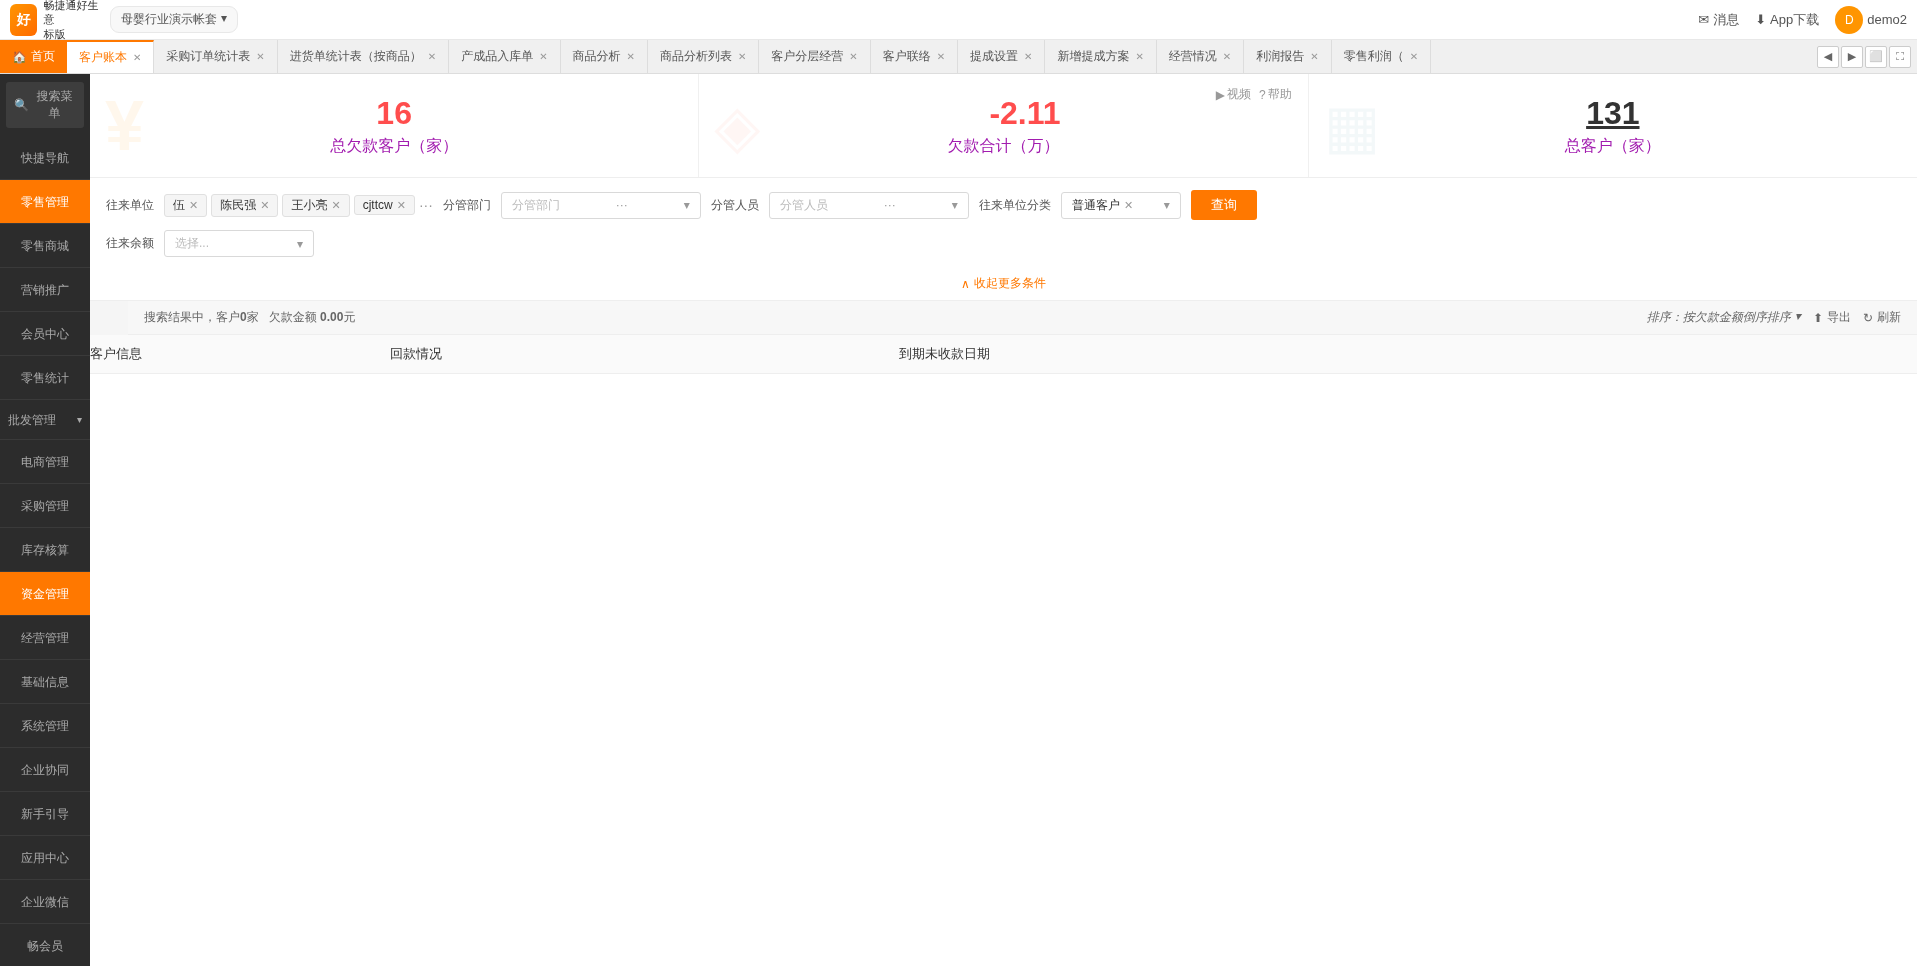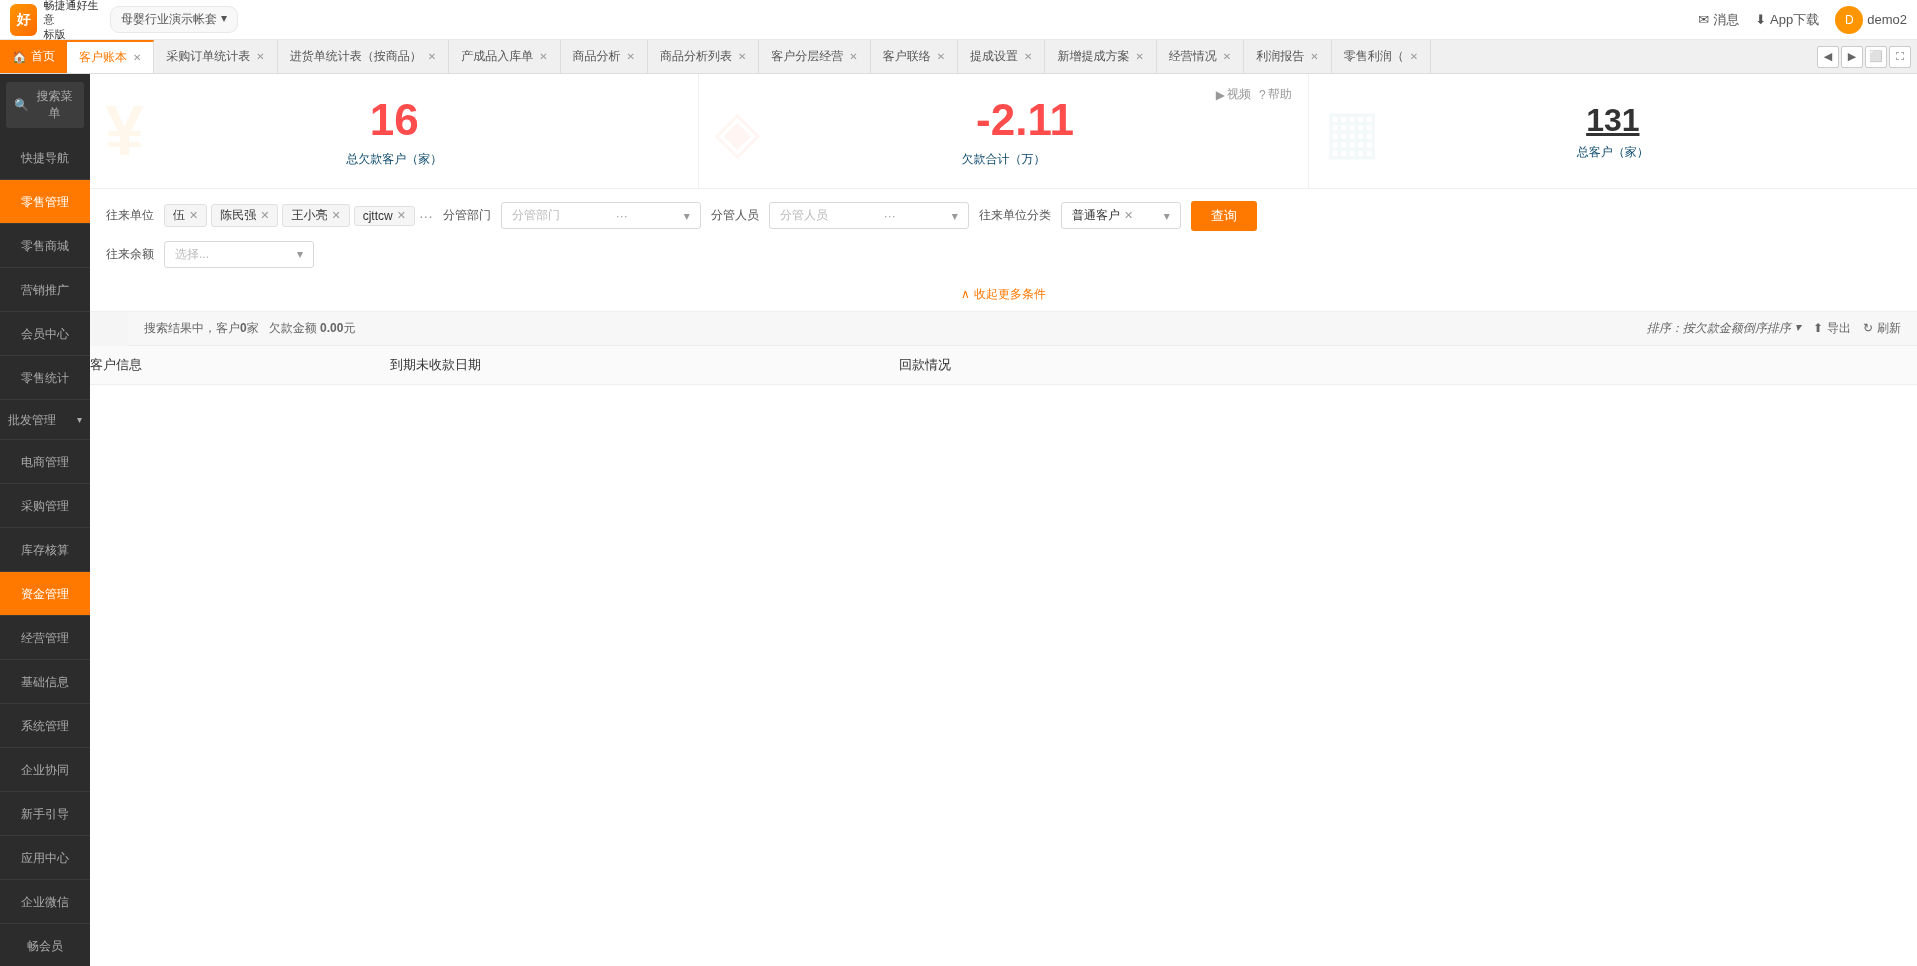--- a/index.html
+++ b/index.html
@@ -37,23 +37,23 @@
     .sidebar-item-label { margin-top: 2px; }
 
     
     .content { flex: 1; overflow-y: auto; display: flex; flex-direction: column; }
 
     
     .stats-bar { display: flex; background: #fff; padding: 0; border-bottom: 1px solid #eee; flex-shrink: 0; }
     .stat-item { flex: 1; display: flex; flex-direction: column; align-items: center; justify-content: center; padding: 20px 20px; position: relative; border-right: 1px solid #f0f0f0; }
     .stat-item:last-child { border-right: none; }
     .stat-bg-icon { position: absolute; left: 15px; top: 50%; transform: translateY(-50%); opacity: 0.08; font-size: 60px; }
-    .stat-value { font-size: 44px; font-weight: bold; color: #ff4d4d; line-height: 1.2; }
+    .stat-value { font-size: 32px; font-weight: bold; color: #ff4d4d; line-height: 1.2; }
     .stat-value.dark { color: #333; text-decoration: underline; }
-    .stat-label { font-size: 12px; color: #0c4a6e; margin-top: 4px; }
+    .stat-label { font-size: 16px; color: #a21caf; margin-top: 4px; }
     .stat-right-icons { position: absolute; right: 16px; top: 12px; display: flex; gap: 8px; font-size: 12px; color: #999; }
     .stat-right-icon { display: flex; align-items: center; gap: 2px; cursor: pointer; }
 
     
     .filter-bar { background: #fff; padding: 12px 16px 0 16px; border-bottom: 1px solid #eee; flex-shrink: 0; }
     .filter-row { display: flex; align-items: center; gap: 10px; margin-bottom: 10px; flex-wrap: wrap; }
     .filter-label { font-size: 12px; color: #555; white-space: nowrap; flex-shrink: 0; }
     .filter-tags { display: flex; align-items: center; gap: 4px; flex-wrap: wrap; }
     .filter-tag { display: flex; align-items: center; background: #f5f5f5; border: 1px solid #e0e0e0; border-radius: 3px; padding: 2px 8px; font-size: 12px; color: #333; gap: 4px; }
     .filter-tag-close { color: #999; cursor: pointer; font-size: 11px; }
@@ -366,19 +366,19 @@
         <div class="result-action">
           <span>↻</span>
           <span>刷新</span>
         </div>
       </div>
     </div>
 
     <div class="table-wrapper">
       <div class="table-header">
         <div>客户信息</div>
+        <div>回款情况</div>
         <div>到期未收款日期</div>
-        <div>回款情况</div>
       </div>
     </div>
 
   </div>
 </div>
 
 </body></html>

